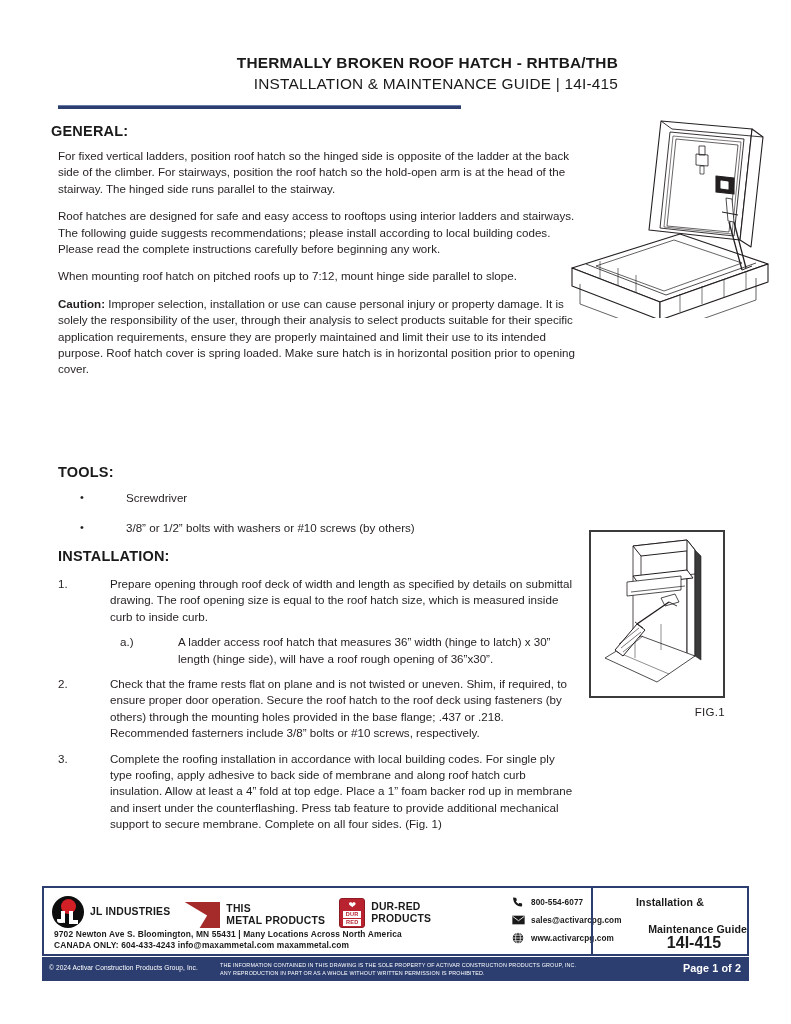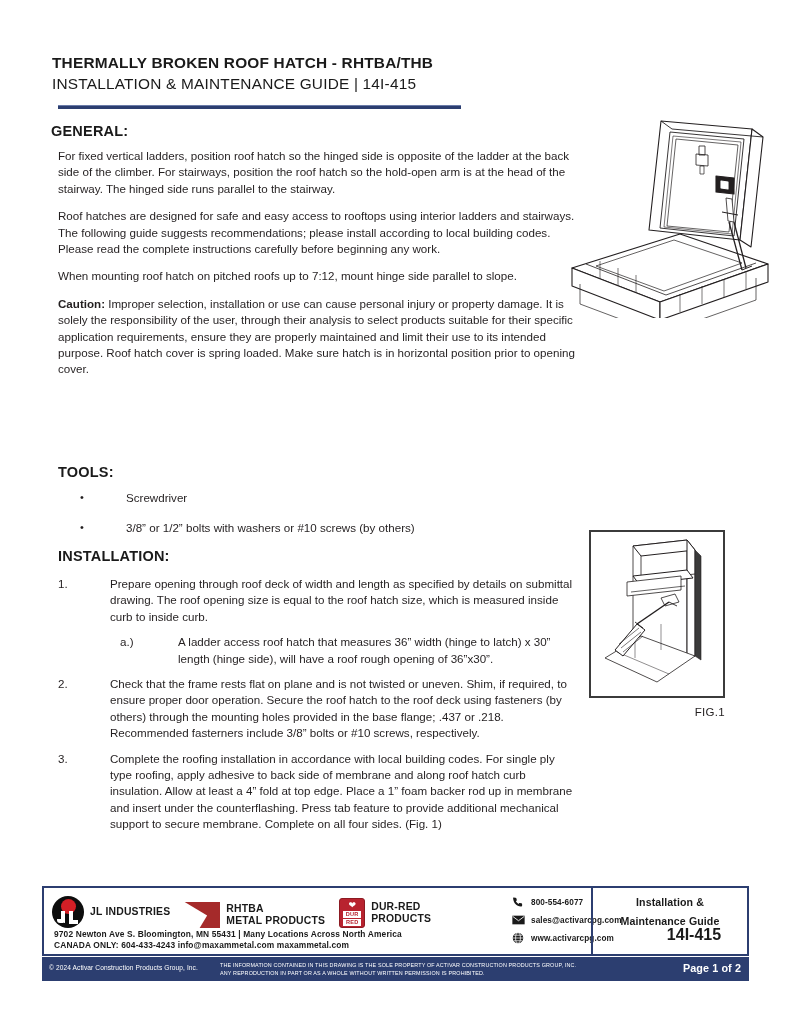--- a/index.html
+++ b/index.html
@@ -19,23 +19,24 @@
     position: absolute;
     left: 0; top: 0;
     width: 791px;
     height: 1024px;
     background: #ffffff;
   }
 
   
   .header {
     position: absolute;
-    left: 52px;
+    left: 58px;
     top: 52px;
     width: 560px;
+    text-align: right;
   }
   .header h1 {
     margin: 0;
     font-size: 15.4px;
     font-weight: bold;
     letter-spacing: 0.2px;
     line-height: 21px;
     color: #1a1a1a;
   }
   .header h2 {
@@ -562,21 +563,21 @@
             <div class="jl-l2"></div>
           </div>
           <div class="logo-text">
             <div>JL INDUSTRIES</div>
           </div>
         </div>
 
         <div class="logo-unit" style="margin-right:14px;">
           <div class="maxam-mark"></div>
           <div class="logo-text">
-            <div>RHTBA</div>
+            <div>THIS</div>
             <div>METAL PRODUCTS</div>
           </div>
         </div>
 
         <div class="logo-unit">
           <div class="durred-mark">
             <div class="durred-top">❤</div>
             <div class="durred-tag">DUR</div>
             <div class="durred-tag2">RED</div>
           </div>
@@ -617,21 +618,21 @@
                 <ellipse cx="8" cy="8" rx="3.2" ry="7" fill="none" stroke="#ffffff" stroke-width="1"></ellipse>
                 <path d="M1 8h14M2.5 4.3h11M2.5 11.7h11" stroke="#ffffff" stroke-width="1"></path>
               </svg>
           </span>
           <span>www.activarcpg.com</span>
         </div>
       </div>
 
       <div class="footer-right">
         <div class="fr-title">Installation &amp;</div>
-        <div class="fr-title" style="margin-top:4px;">Maintenance Guide</div>
+        <div class="fr-title" style="margin-top:12px;text-align:right;">Maintenance Guide</div>
         <div class="fr-code">14I-415</div>
         <div class="fr-rev">REV A  |  01-02-2024</div>
       </div>
 
     </div>
   </div>
 
   <div class="bottombar">
     <div class="bb-copy">© 2024 Activar Construction Products Group, Inc.</div>
     <div class="bb-legal">

